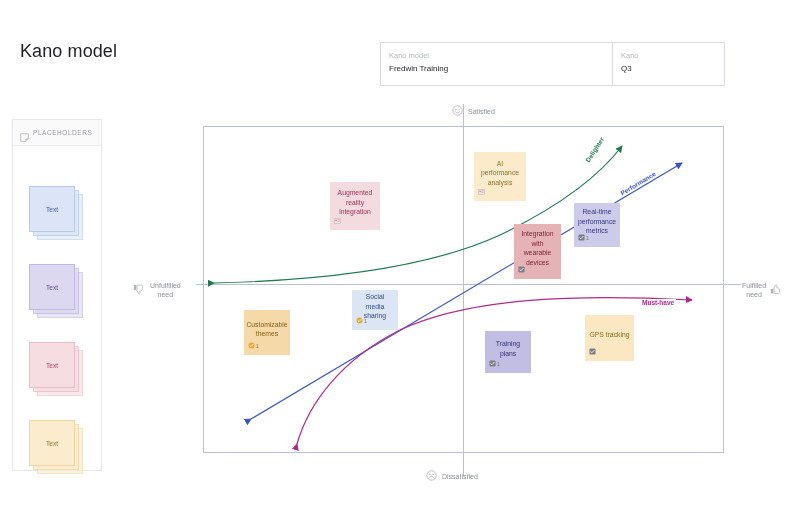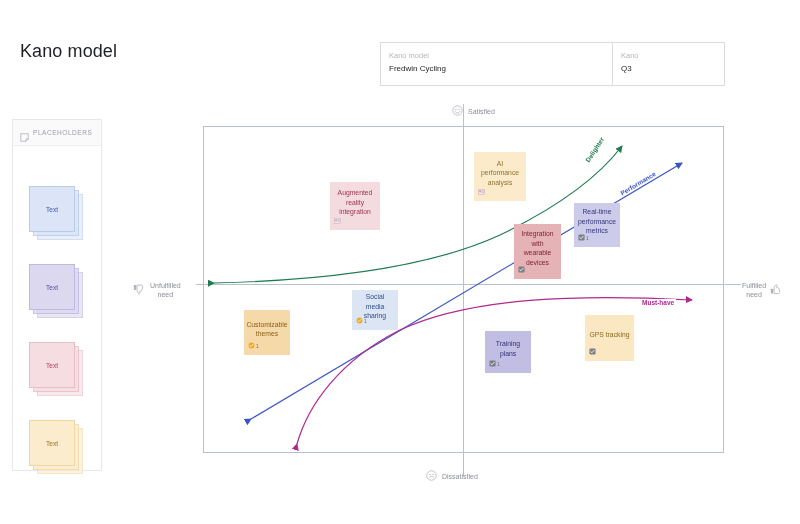--- a/index.html
+++ b/index.html
@@ -85,21 +85,21 @@
 </head>
 <body>
 
 <div id="root">
 
   <div class="page-title">Kano model</div>
 
   <div class="meta-table">
     <div class="meta-cell left">
       <div class="meta-label">Kano model</div>
-      <div class="meta-value">Fredwin Cycling</div>
+      <div class="meta-value">Fredwin Training</div>
     </div>
     <div class="meta-cell right">
       <div class="meta-label">Kano</div>
       <div class="meta-value">Q3</div>
     </div>
   </div>
 
   <div class="ph-panel">
     <div class="ph-head">
       <span class="ph-note-icon">

